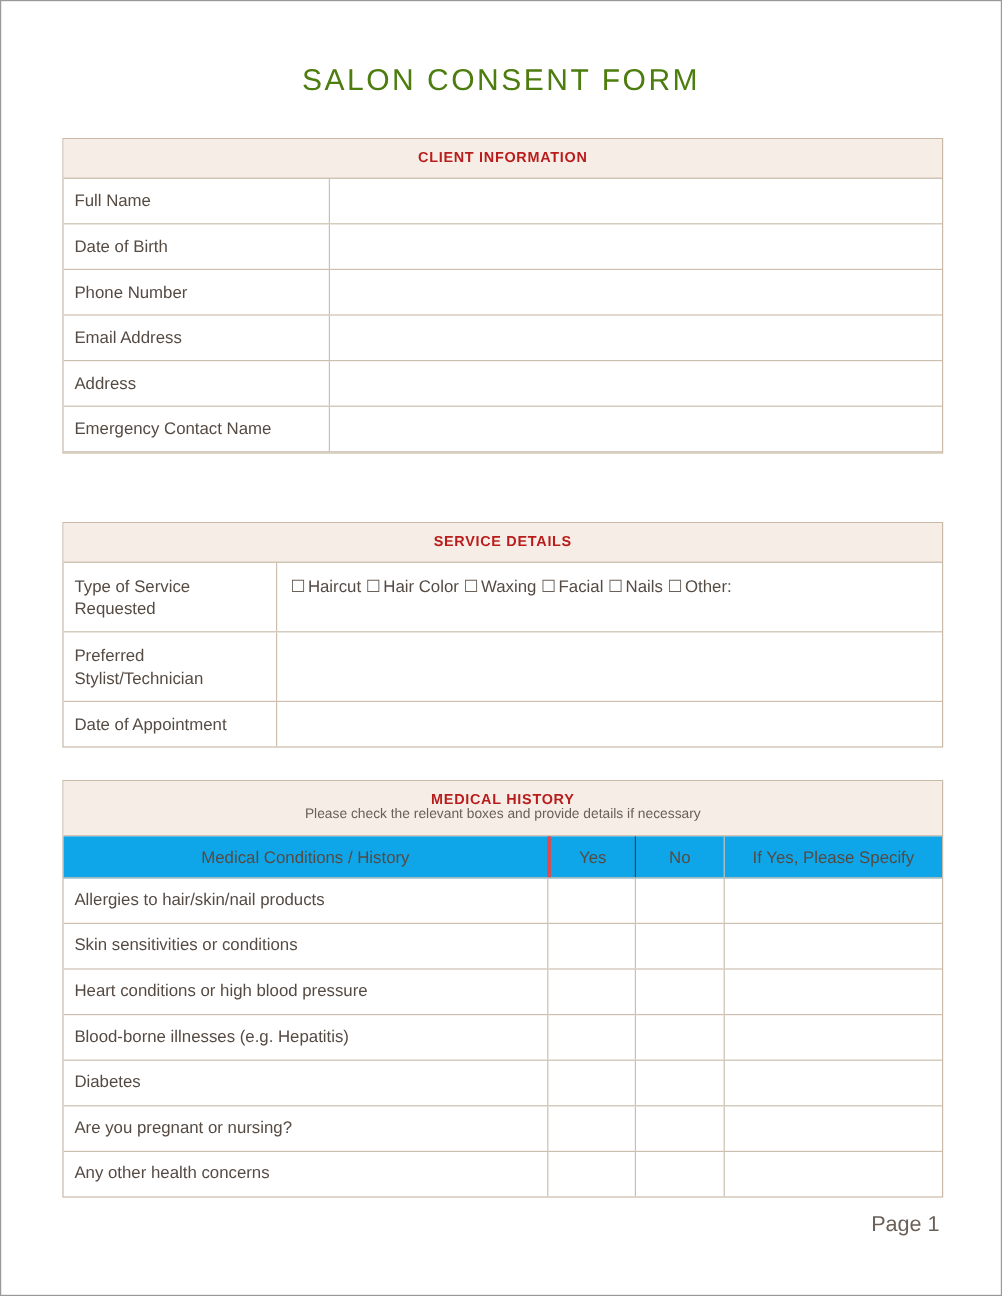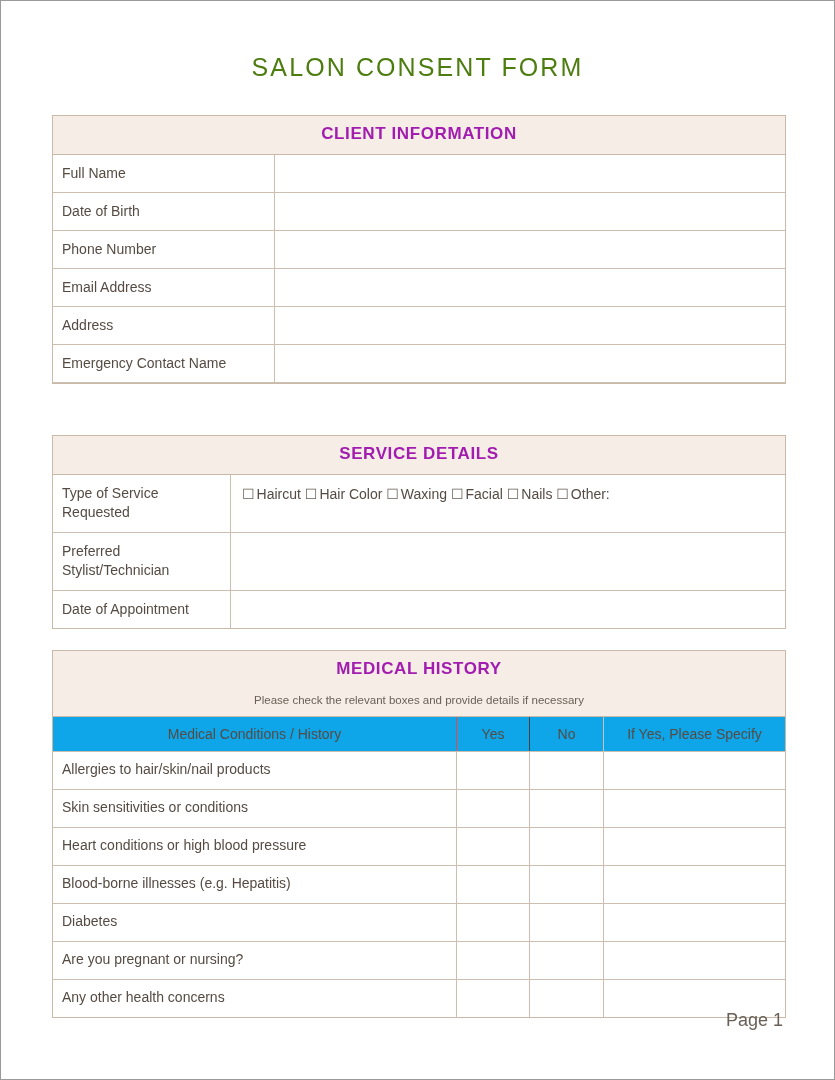--- a/index.html
+++ b/index.html
@@ -38,30 +38,30 @@
     border: 1px solid #c9b9a8;
     background: #ffffff;
   }
   .band {
     background: #f6eee6;
     border-bottom: 1px solid #c9b9a8;
     text-align: center;
     padding: 9px 4px 10px;
   }
   .band-title {
-    font-size: 17px;
+    font-size: 12px;
     font-weight: bold;
     letter-spacing: 0.6px;
-    color: #a21caf;
+    color: #b91c1c;
     line-height: 1.1;
   }
   .band-sub {
     font-size: 11.5px;
     color: #6a6058;
-    margin-top: 15px;
+    margin-top: 0;
     line-height: 1.1;
   }
 
   .row {
     display: flex;
     border-bottom: 1px solid #cdbfb0;
   }
   .row:last-child { border-bottom: none; }
 
   .cell-label {
@@ -114,21 +114,21 @@
     border-bottom: 1px solid #cdbfb0;
   }
   .mh-head > div {
     font-size: 14px;
     color: #554b43;
     text-align: center;
     padding: 9px 2px;
     box-sizing: border-box;
   }
   .mh-c1 { width: 403px; }
-  .mh-c2 { width: 73px; border-left: 1px solid #ef4444; }
+  .mh-c2 { width: 73px; border-left: 3px solid #ef4444; }
   .mh-c3 { width: 74px; border-left: 1px solid #404040; }
   .mh-c4 { flex: 1; border-left: 1px solid #cdbfb0; }
   .mh-row { display: flex; border-bottom: 1px solid #cdbfb0; }
   .mh-row:last-child { border-bottom: none; }
   .mh-row > div { box-sizing: border-box; height: 37px; }
   .mh-row .mh-c1 {
     font-size: 14px;
     color: #554b43;
     padding: 9px 0 0 9px;
     text-align: left;

